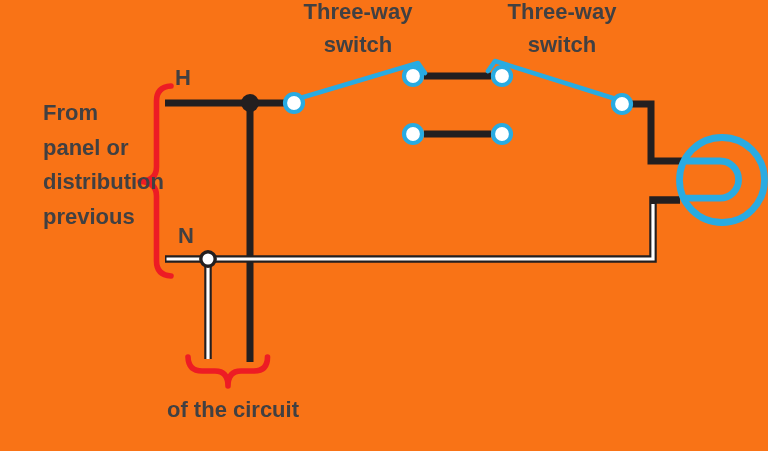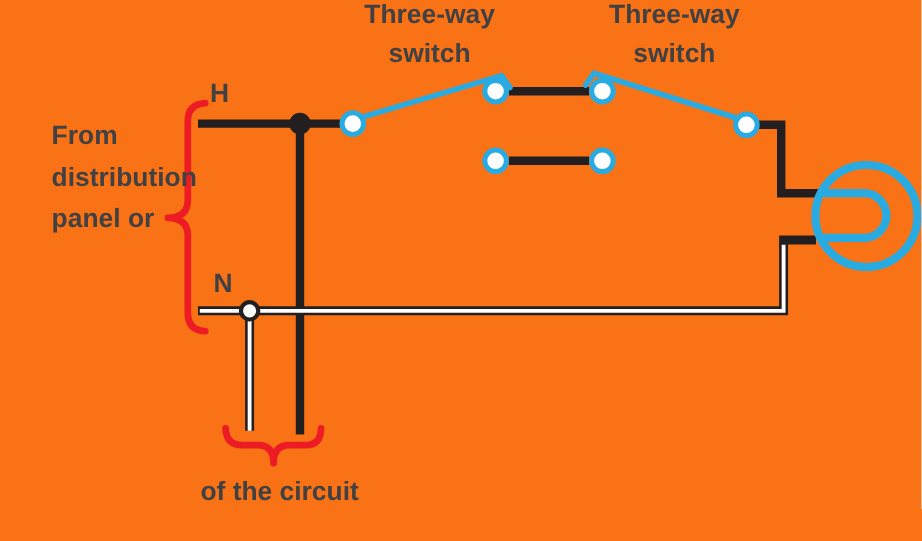--- a/index.html
+++ b/index.html
@@ -86,21 +86,22 @@
     <span class="ln">Three-way</span>
     <span class="ln">switch</span>
   </div>
 
   <div class="lbl" style="left:175px;top:61px;">H</div>
 
   <div class="lbl" style="left:178px;top:219px;">N</div>
 
   <div class="lbl src" style="left:2px;top:96px;width:150px;margin-left:41px;">
     <span class="ln">From</span>
+    <span class="ln">panel or</span>
     <span class="ln">distribution</span>
-    <span class="ln">panel or</span>
+    <span class="ln">previous</span>
   </div>
 
   <div class="lbl center" style="left:133px;top:394px;width:200px;line-height:32px;">
     <span class="ln">of the circuit</span>
   </div>
 
 </div>
 
 </body></html>

